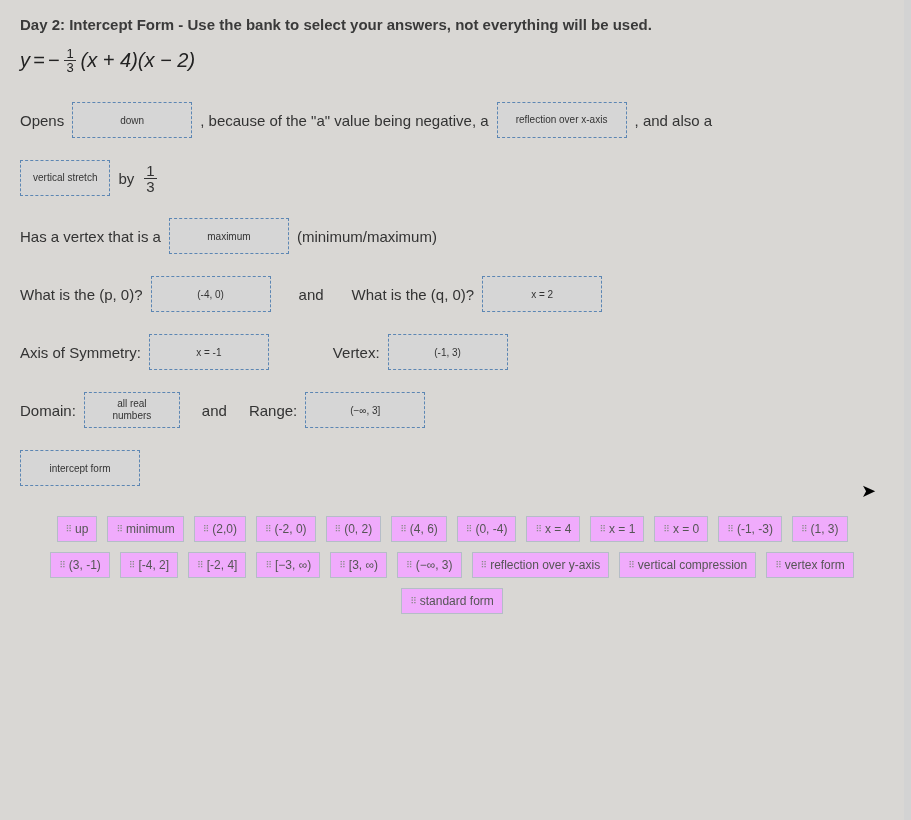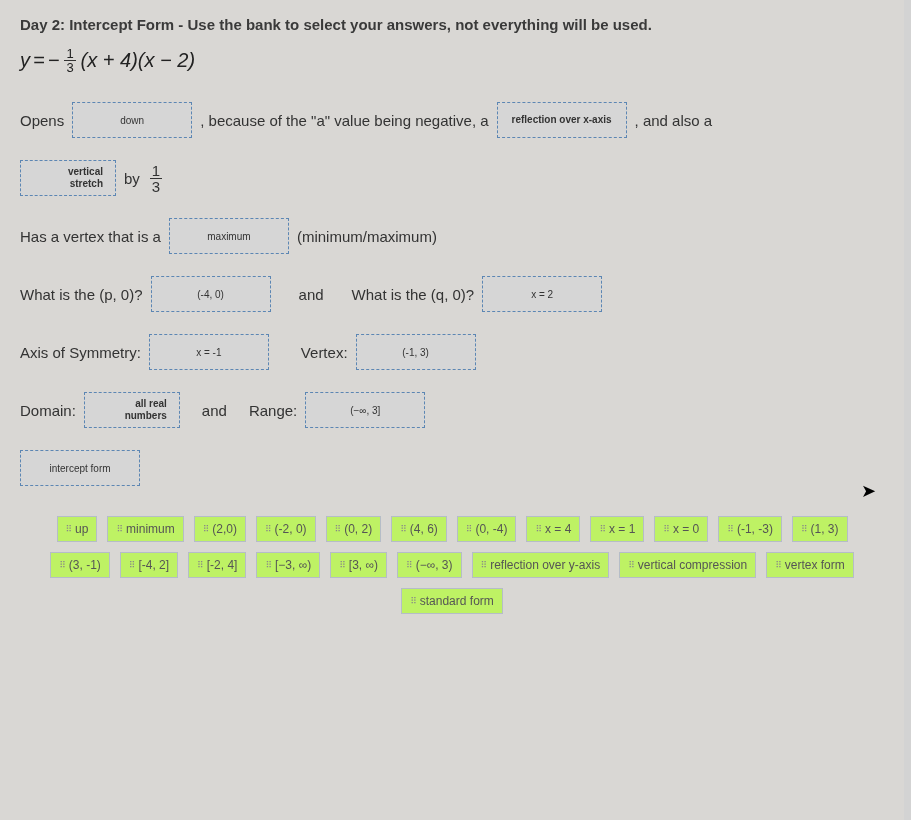--- a/index.html
+++ b/index.html
@@ -66,35 +66,34 @@
     min-width: 60px;
     text-align: center;
     display: inline-flex;
     align-items: center;
     justify-content: center;
     min-height: 36px;
   }
   .drop.tall {
     padding: 4px 12px;
     line-height: 1.2;
-    text-align: right;
-    font-weight: bold;
+    text-align: center;
   }
   .drop.wide { min-width: 120px; }
   .bank {
     margin-top: 30px;
     display: flex;
     flex-wrap: wrap;
     gap: 10px;
     justify-content: center;
     padding: 0 6px;
   }
   .token {
     border: 1px solid #b5bdc7;
-    background: #bef264;
+    background: #f0abfc;
     padding: 5px 8px;
     font-size: 12px;
     color: #555;
     display: inline-flex;
     align-items: center;
     gap: 4px;
     cursor: move;
   }
   .token::before {
     content: "⠿";
@@ -160,21 +159,21 @@
     <span>What is the (p, 0)?</span>
     <span class="drop wide">(-4, 0)</span>
     <span style="margin:0 20px;">and</span>
     <span>What is the (q, 0)?</span>
     <span class="drop wide">x = 2</span>
   </div>
 
   <div class="row">
     <span>Axis of Symmetry:</span>
     <span class="drop wide">x = -1</span>
-    <span style="margin-left:24px;text-align:right;">Vertex:</span>
+    <span style="margin-left:56px;text-align:right;">Vertex:</span>
     <span class="drop wide">(-1, 3)</span>
   </div>
 
   <div class="row">
     <span>Domain:</span>
     <span class="drop tall" style="min-width:90px;">
       <span style="display:block;max-width:70px;">all real numbers</span>
     </span>
     <span style="margin:0 14px;">and</span>
     <span>Range:</span>

